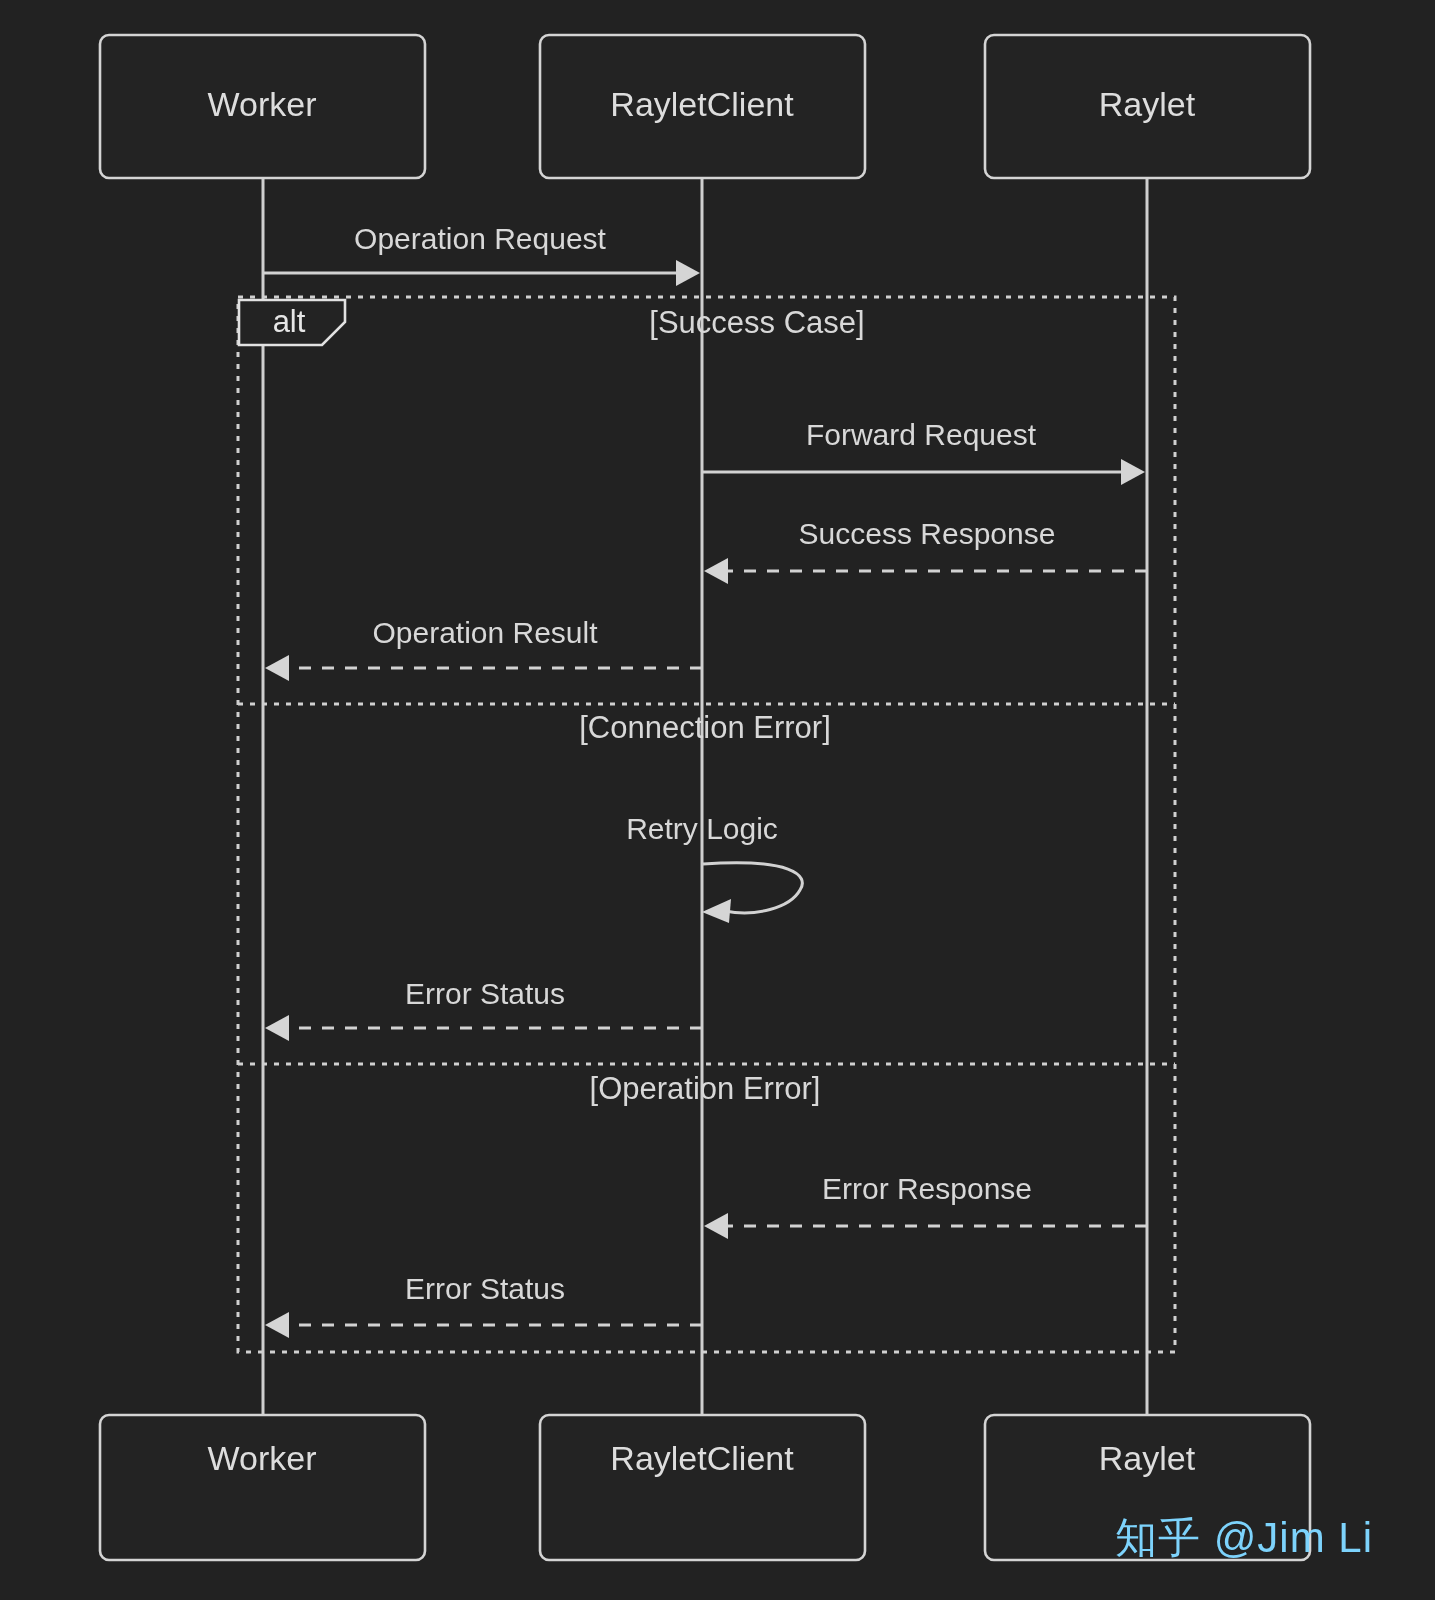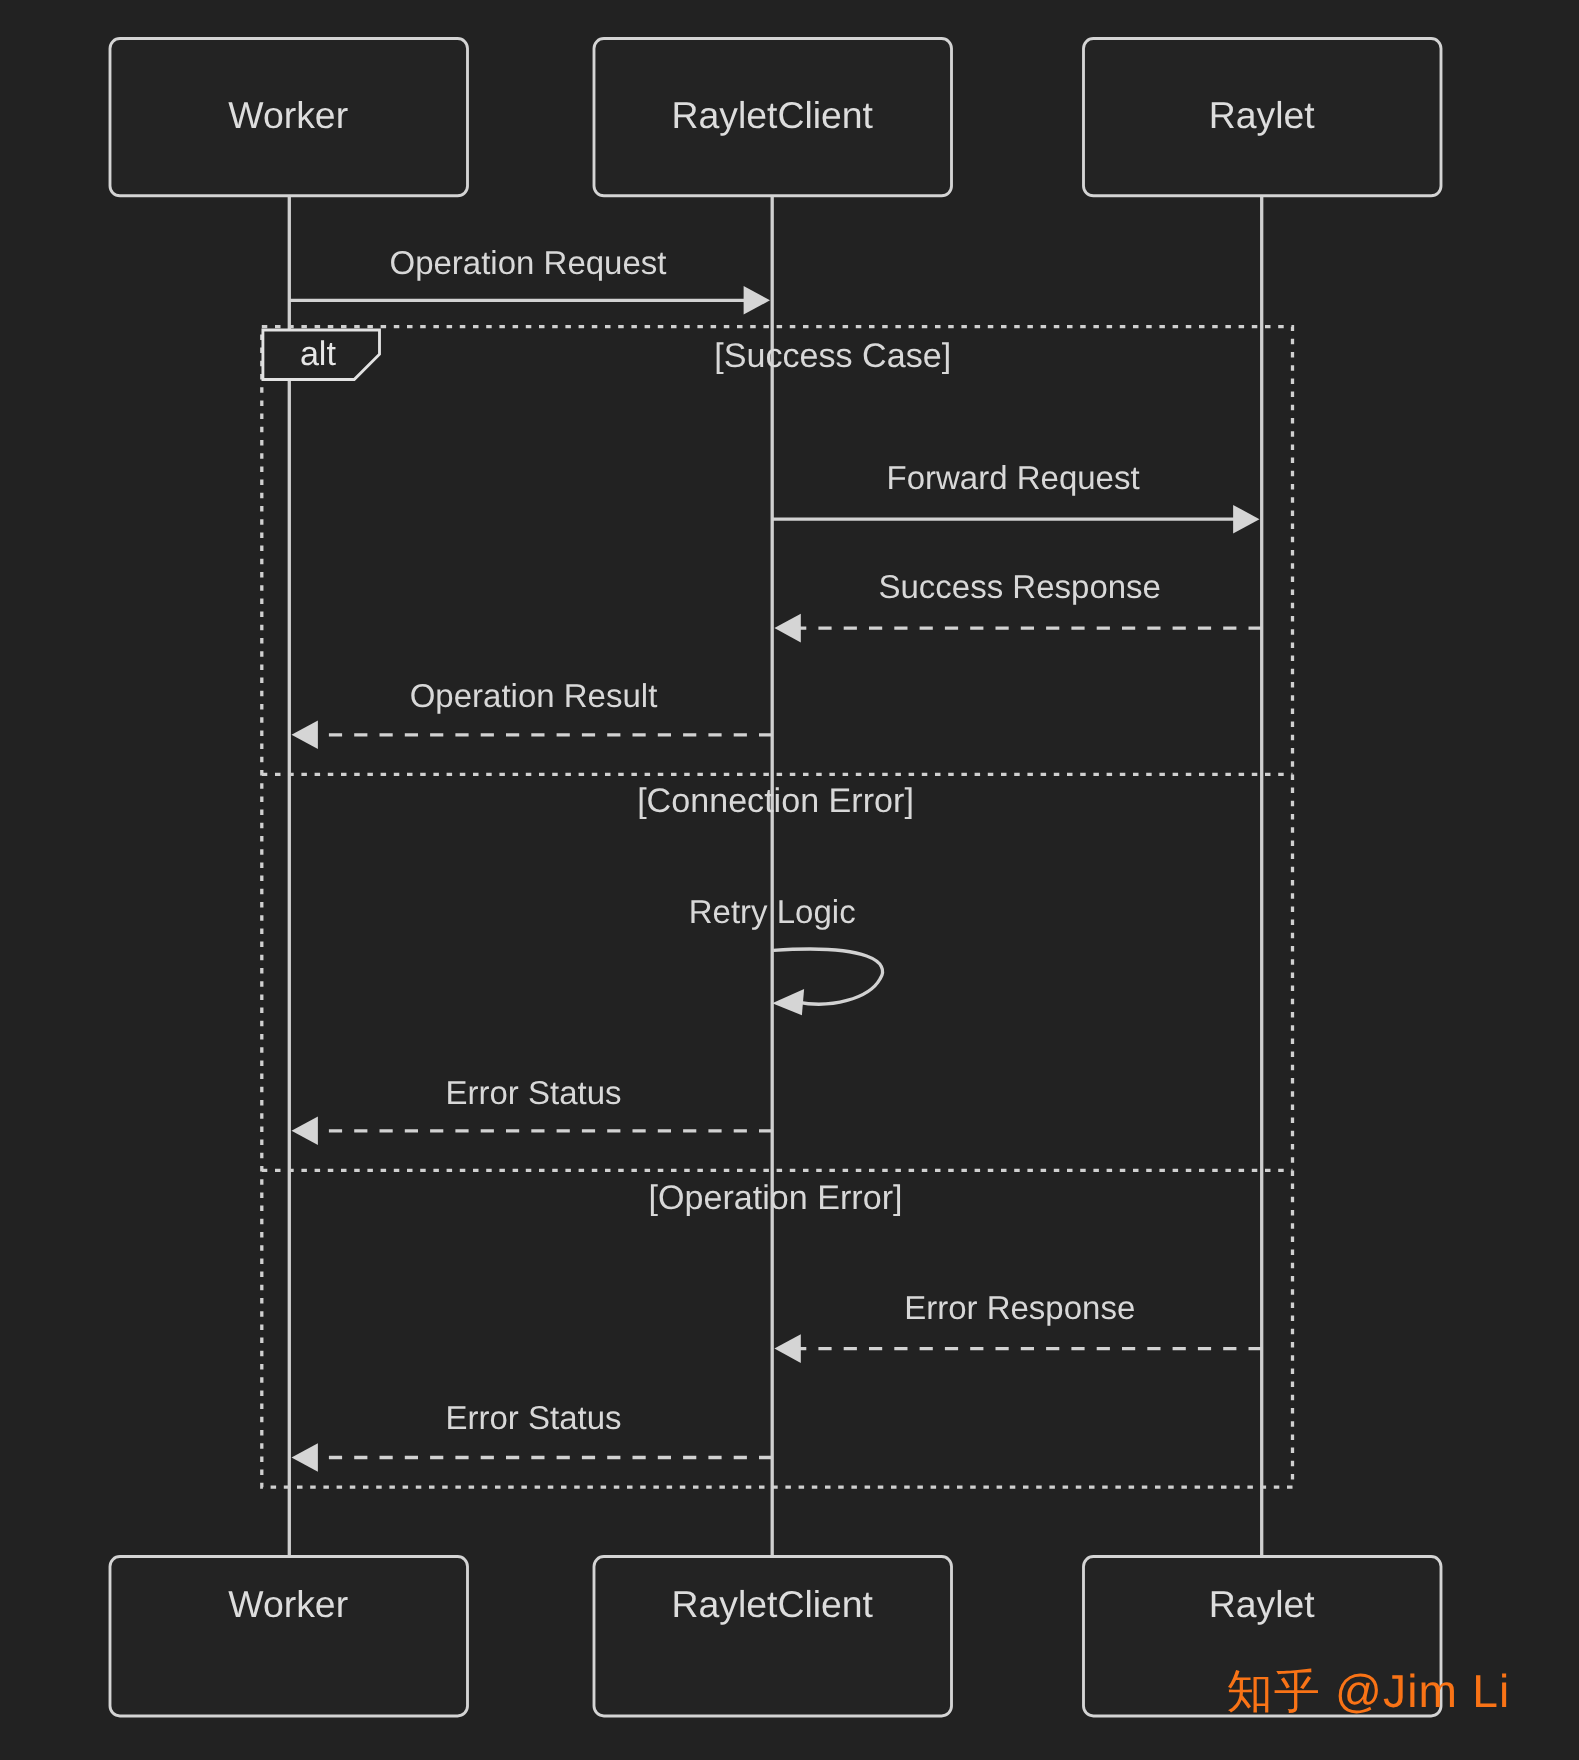--- a/index.html
+++ b/index.html
@@ -94,21 +94,21 @@
   }
   .selfloop-path {
     fill: none;
     stroke: #d2d2d2;
     stroke-width: 3;
   }
   .watermark {
     position: absolute;
     right: 62px;
     bottom: 34px;
-    color: #f97316;
+    color: #7dd3fc;
     font-family: "Liberation Sans", sans-serif;
     font-size: 42px;
     letter-spacing: 1px;
     white-space: nowrap;
     user-select: none;
   }
 </style>
 </head>
 <body>
 

